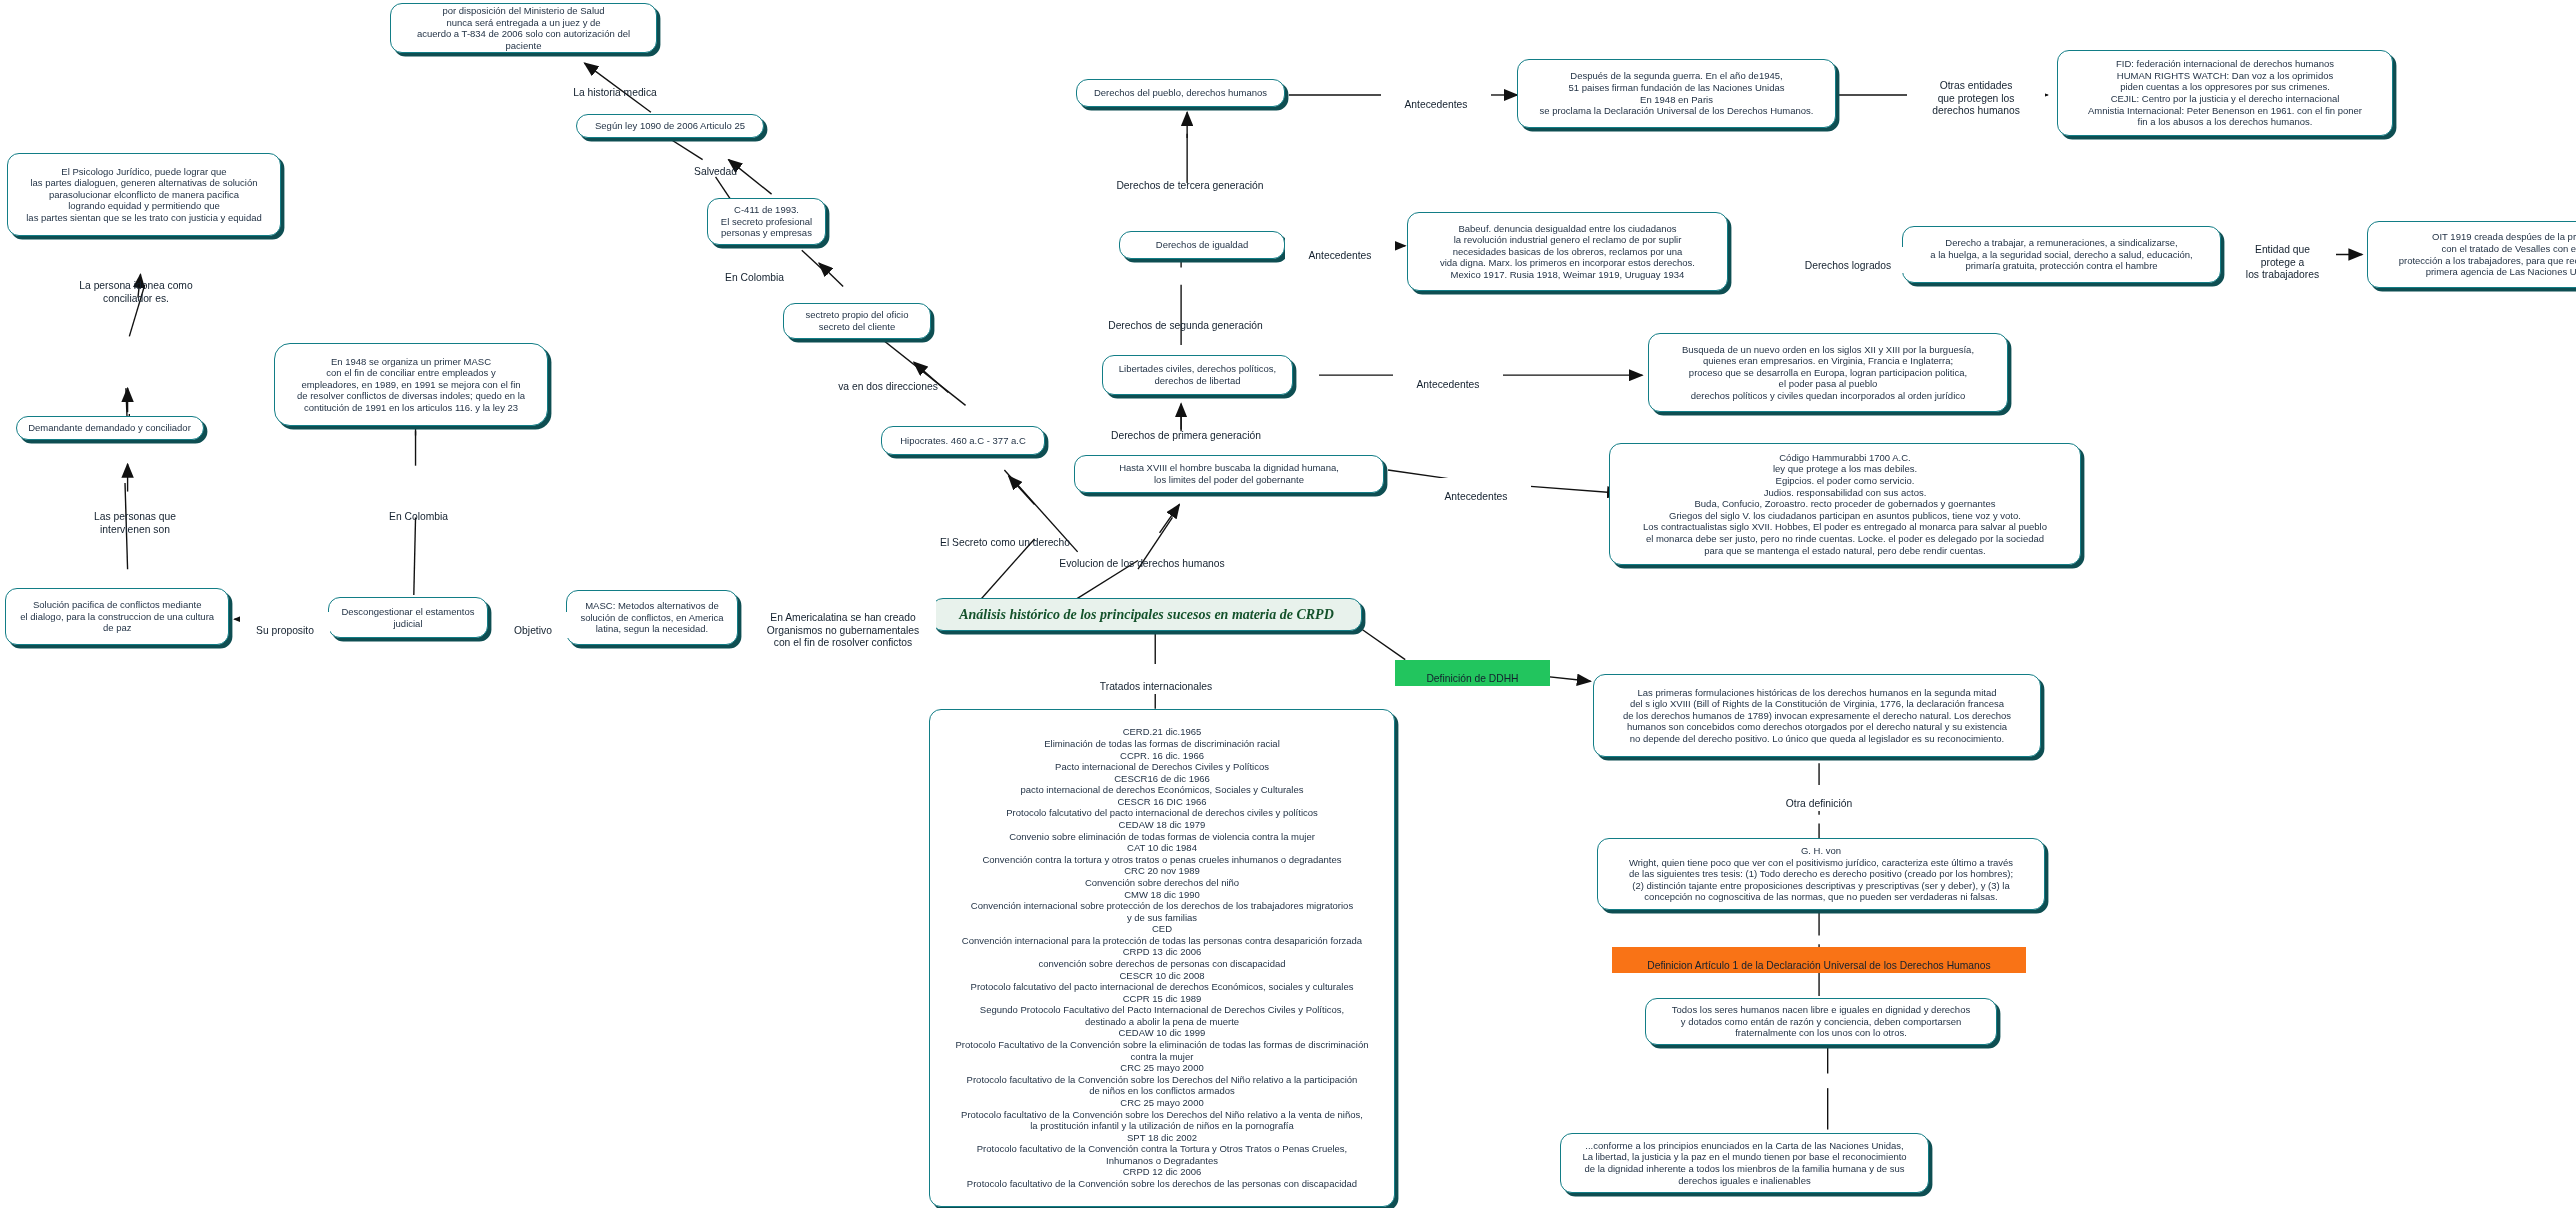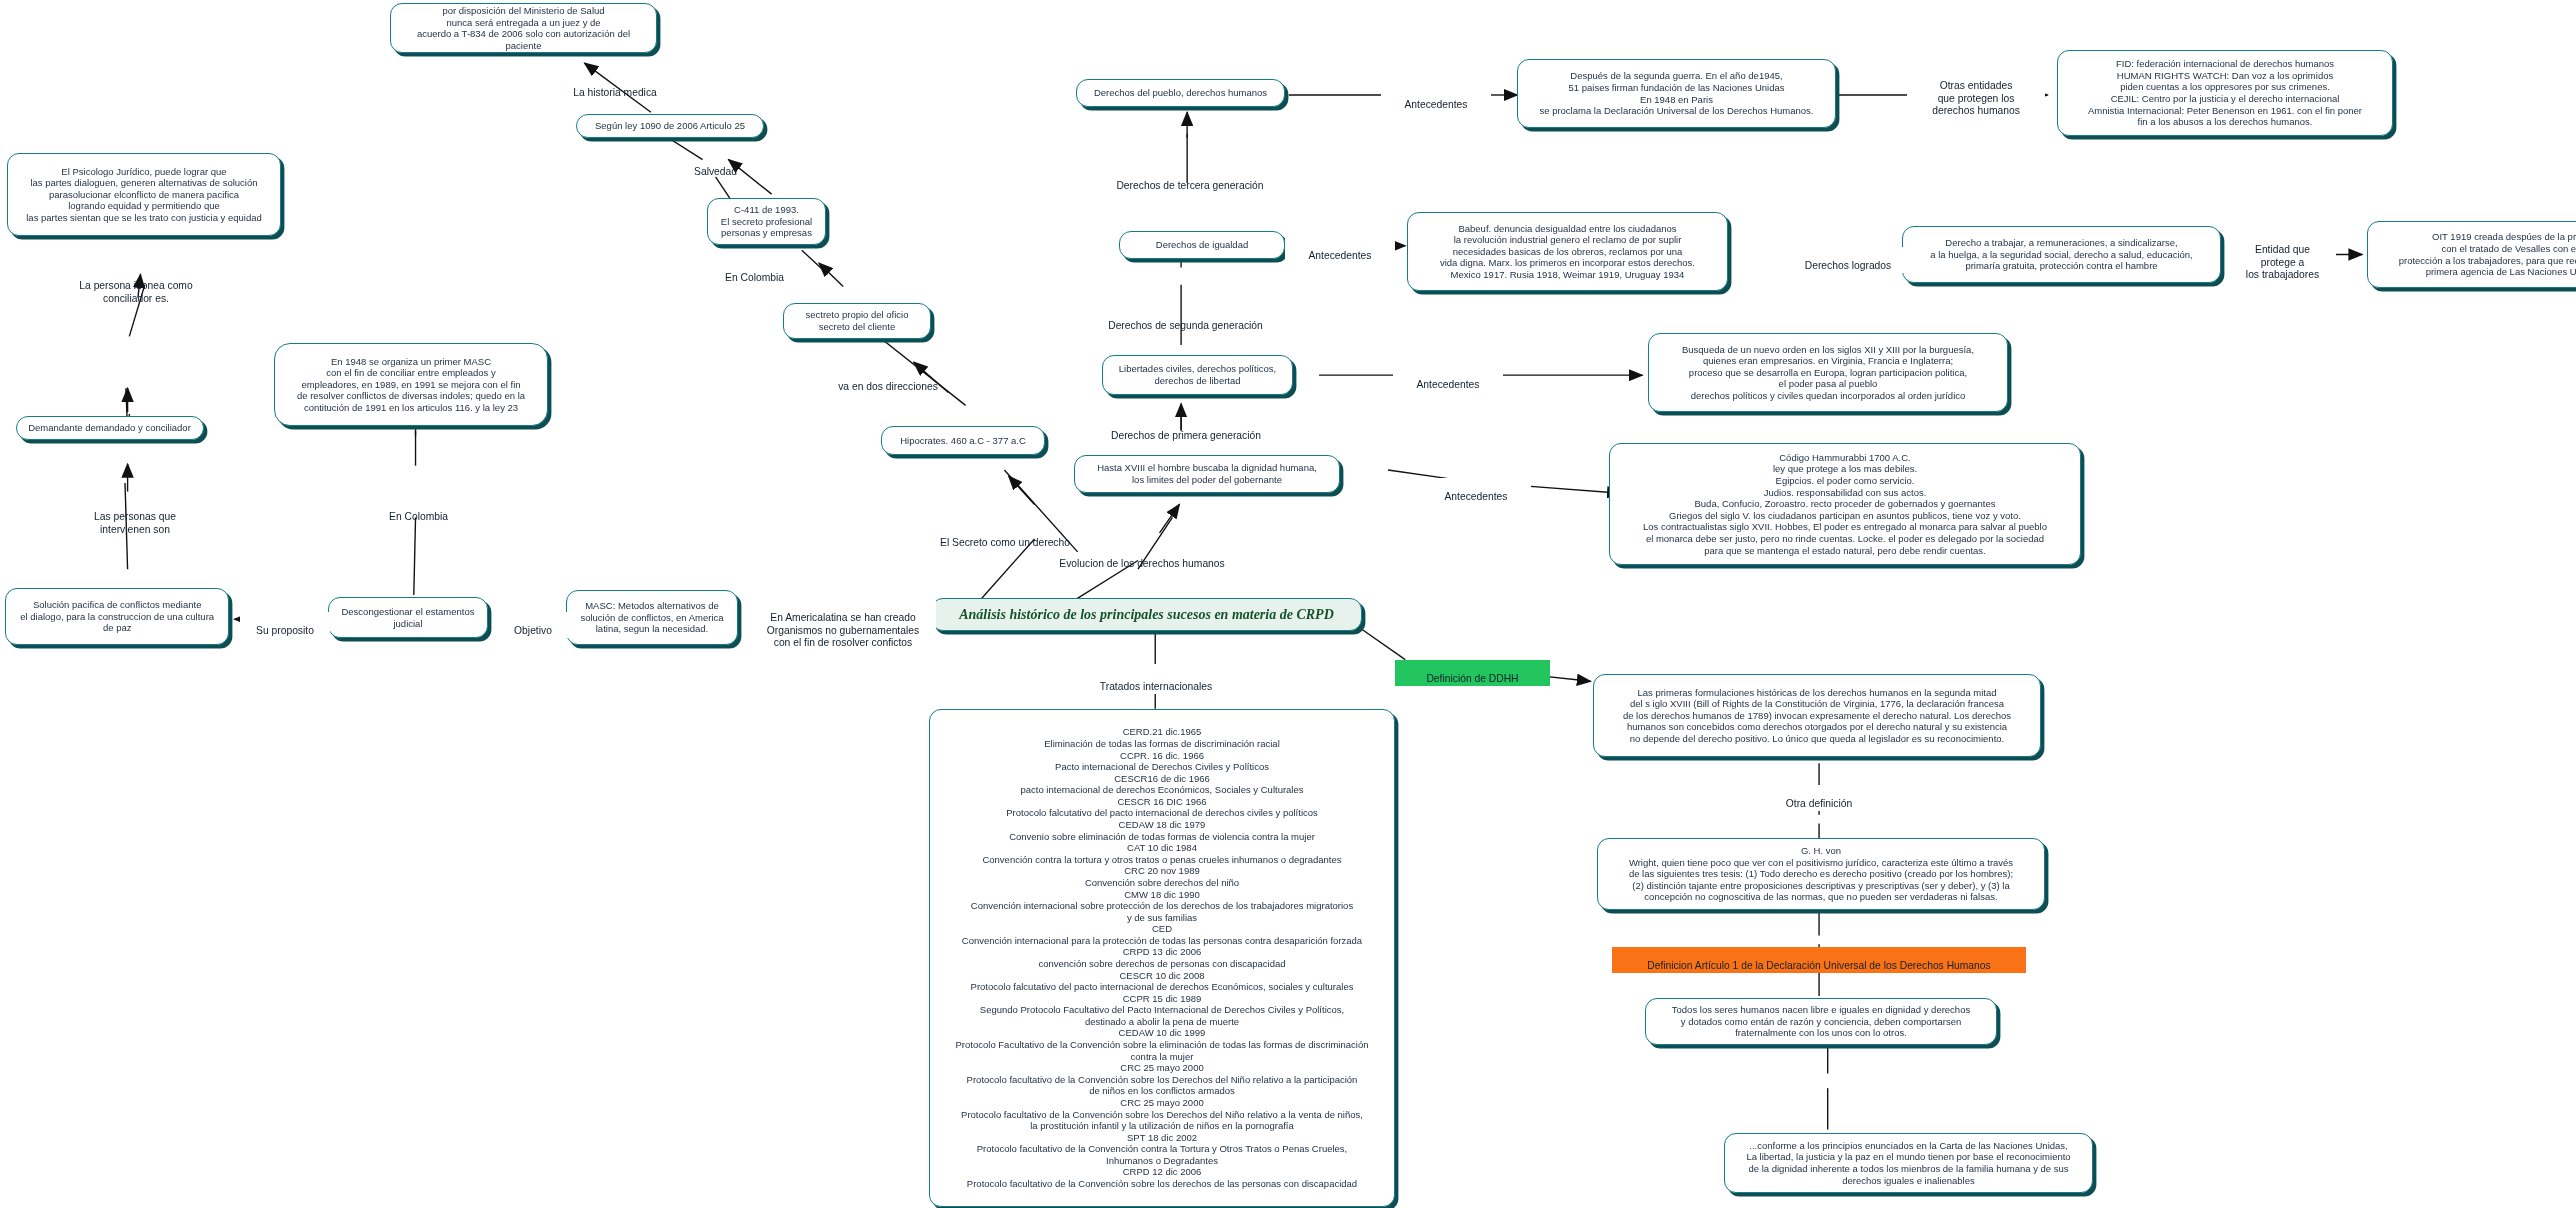--- a/index.html
+++ b/index.html
@@ -242,21 +242,21 @@
   </div>
 
   <div class="node" style="left:1648px;top:333px;width:360px;height:79px;font-size:9.5px;">
     <span>Busqueda de un nuevo orden en los siglos XII y XIII por la burguesía,
 quienes eran empresarios. en Virginia, Francia e Inglaterra;
 proceso que se desarrolla en Europa, logran participacion politica,
 el poder pasa al pueblo
 derechos políticos y civiles quedan incorporados al orden jurídico</span>
   </div>
 
-  <div class="node" style="left:1074px;top:455px;width:266px;height:38px;font-size:9.5px;">
+  <div class="node" style="left:1074px;top:455px;width:310px;height:38px;font-size:9.5px;">
     <span>Hasta XVIII el hombre buscaba la dignidad humana,
 los limites del poder del gobernante</span>
   </div>
 
   <div class="node" style="left:1609px;top:443px;width:472px;height:122px;font-size:9.5px;">
     <span>Código Hammurabbi 1700 A.C.
 ley que protege a los mas debiles.
 Egipcios. el poder como servicio.
 Judios. responsabilidad con sus actos.
 Buda, Confucio, Zoroastro. recto proceder de gobernados y goernantes
@@ -324,21 +324,21 @@
 (2) distinción tajante entre proposiciones descriptivas y prescriptivas (ser y deber), y (3) la
 concepción no cognoscitiva de las normas, que no pueden ser verdaderas ni falsas.</span>
   </div>
 
   <div class="node" style="left:1645px;top:998px;width:352px;height:47px;font-size:9.5px;">
     <span>Todos los seres humanos nacen libre e iguales en dignidad y derechos
 y dotados como entán de razón y conciencia, deben comportarsen
 fraternalmente con los unos con lo otros.</span>
   </div>
 
-  <div class="node" style="left:1724px;top:1133px;width:369px;height:60px;font-size:9.5px;">
+  <div class="node" style="left:1560px;top:1133px;width:369px;height:60px;font-size:9.5px;">
     <span>...conforme a los principios enunciados en la Carta de las Naciones Unidas,
 La libertad, la justicia y la paz en el mundo tienen por base el reconocimiento
 de la dignidad inherente a todos los mienbros de la familia humana y de sus
 derechos iguales e inalienables</span>
   </div>
 
   <div class="lbl" style="left:529px;top:74px;width:172px;font-size:10.3px;">
     <span>La historia medica</span>
   </div>
 

